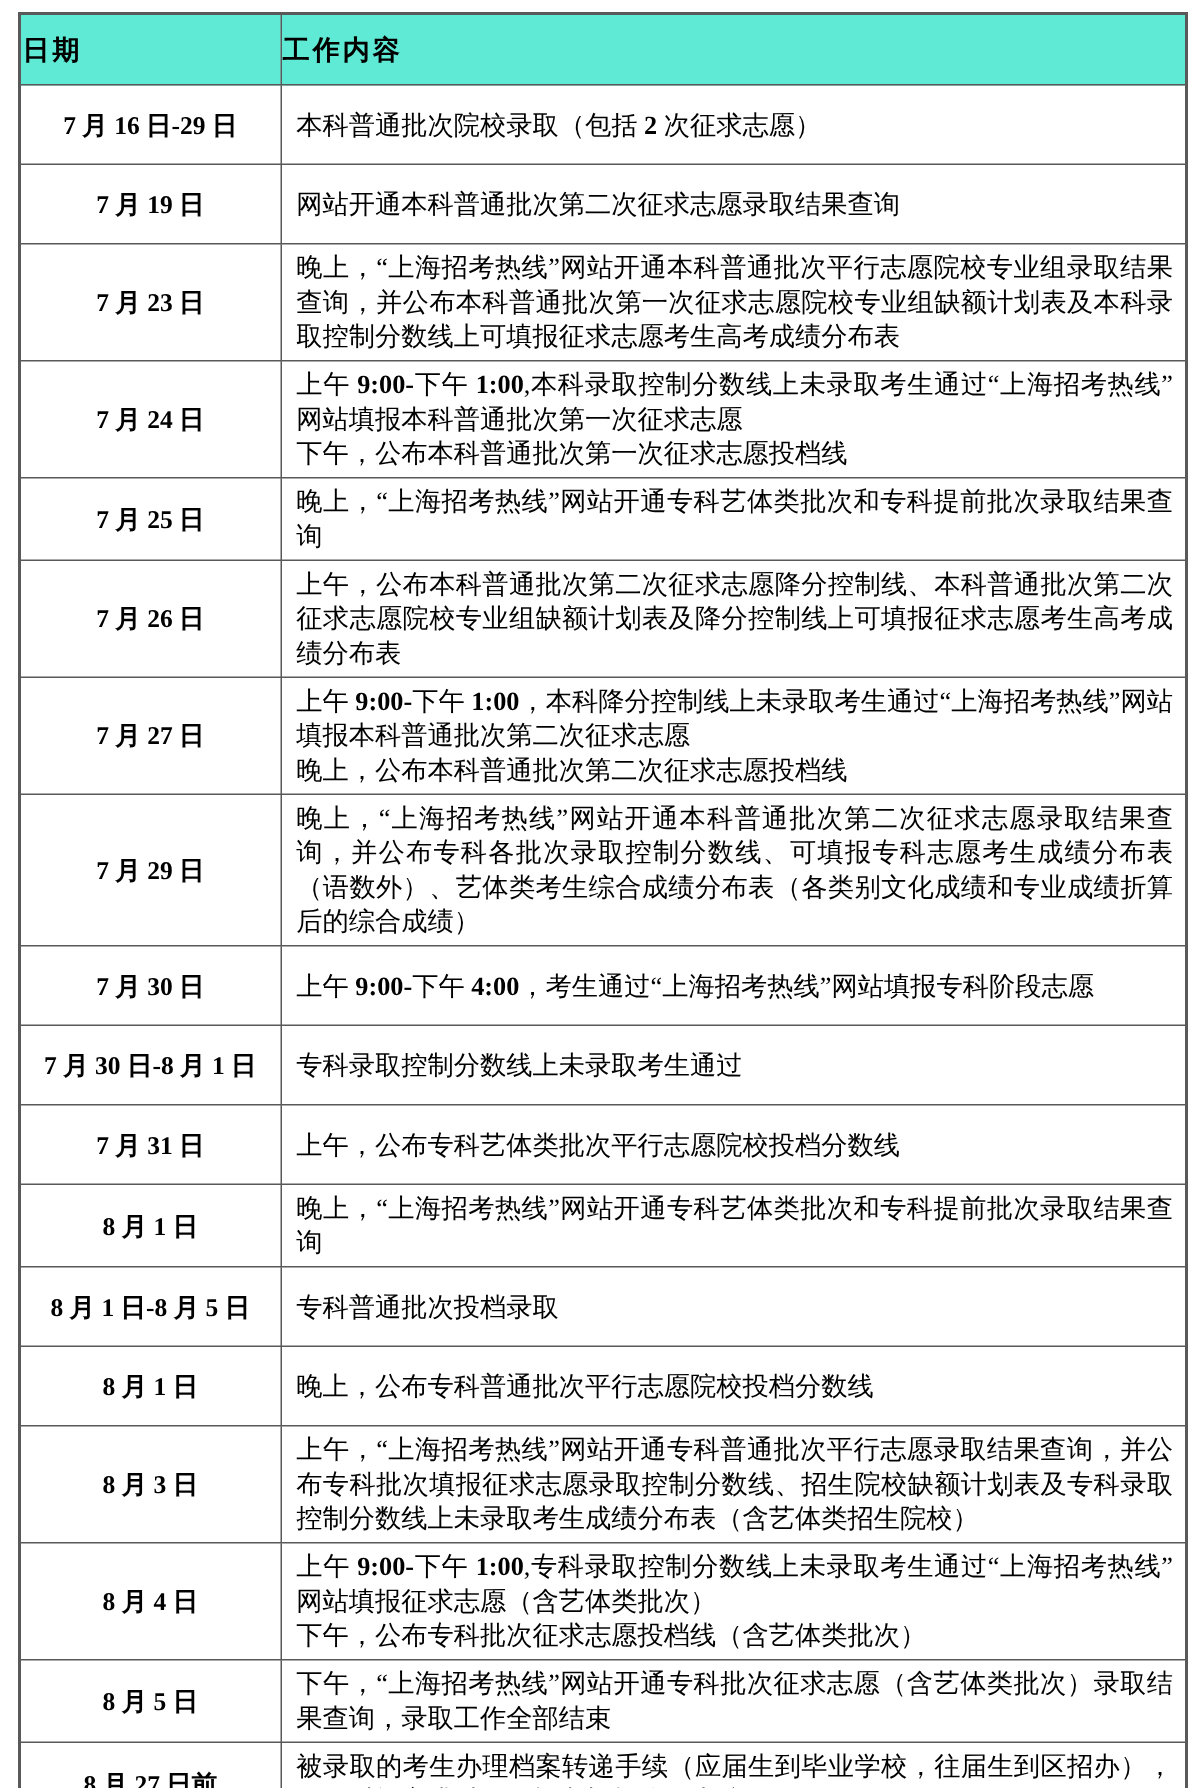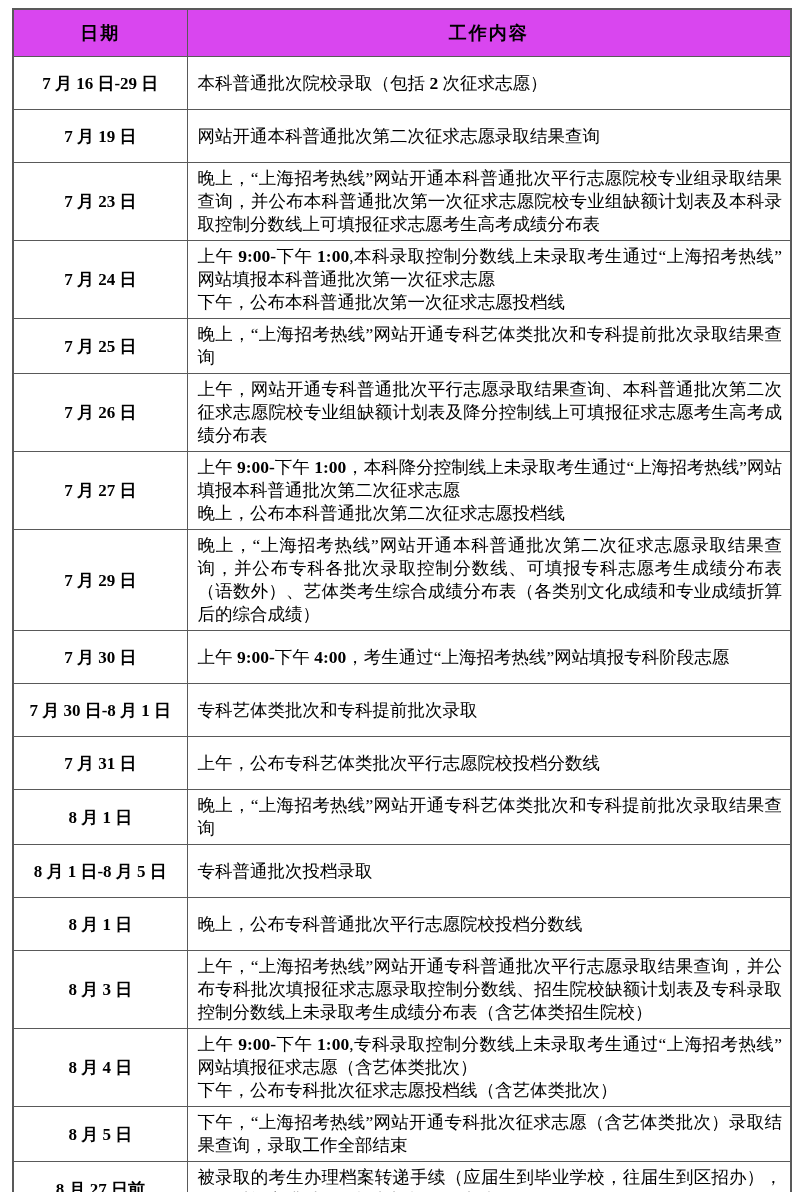--- a/index.html
+++ b/index.html
@@ -22,24 +22,24 @@
     table-layout: fixed;
     border: 2px solid #595959;
   }
   table.schedule th,
   table.schedule td {
     border: 1.5px solid #595959;
   }
   col.c-date  { width: 174px; }
   col.c-work  { width: 604px; }
   th.hdr {
-    background: #d946ef;
+    background: #5eead4;
     font-size: 18px;
     font-weight: bold;
-    text-align: center;
+    text-align: left;
     height: 44px;
     letter-spacing: 2px;
   }
   td.date-cell {
     text-align: center;
     vertical-align: middle;
     font-weight: bold;
     font-size: 17px;
     padding: 4px 2px;
     height: 44px;
@@ -92,38 +92,38 @@
       <td class="date-cell"><b>7</b> 月 <b>24</b> 日</td>
       <td class="content-cell">上午 <b>9:00-</b>下午 <b>1:00</b>,本科录取控制分数线上未录取考生通过“上海招考热线”网站填报本科普通批次第一次征求志愿
 下午，公布本科普通批次第一次征求志愿投档线</td>
     </tr>
         <tr>
       <td class="date-cell"><b>7</b> 月 <b>25</b> 日</td>
       <td class="content-cell">晚上，“上海招考热线”网站开通专科艺体类批次和专科提前批次录取结果查询</td>
     </tr>
         <tr>
       <td class="date-cell"><b>7</b> 月 <b>26</b> 日</td>
-      <td class="content-cell">上午，网站开通专科普通批次平行志愿录取结果查询、本科普通批次第二次征求志愿院校专业组缺额计划表及降分控制线上可填报征求志愿考生高考成绩分布表</td>
+      <td class="content-cell">上午，公布本科普通批次第二次征求志愿降分控制线、本科普通批次第二次征求志愿院校专业组缺额计划表及降分控制线上可填报征求志愿考生高考成绩分布表</td>
     </tr>
         <tr>
       <td class="date-cell"><b>7</b> 月 <b>27</b> 日</td>
       <td class="content-cell">上午 <b>9:00-</b>下午 <b>1:00</b>，本科降分控制线上未录取考生通过“上海招考热线”网站填报本科普通批次第二次征求志愿
 晚上，公布本科普通批次第二次征求志愿投档线</td>
     </tr>
         <tr>
       <td class="date-cell"><b>7</b> 月 <b>29</b> 日</td>
       <td class="content-cell">晚上，“上海招考热线”网站开通本科普通批次第二次征求志愿录取结果查询，并公布专科各批次录取控制分数线、可填报专科志愿考生成绩分布表（语数外）、艺体类考生综合成绩分布表（各类别文化成绩和专业成绩折算后的综合成绩）</td>
     </tr>
         <tr>
       <td class="date-cell"><b>7</b> 月 <b>30</b> 日</td>
       <td class="content-cell">上午 <b>9:00-</b>下午 <b>4:00</b>，考生通过“上海招考热线”网站填报专科阶段志愿</td>
     </tr>
         <tr>
       <td class="date-cell"><b>7</b> 月 <b>30</b> 日-<b>8</b> 月 <b>1</b> 日</td>
-      <td class="content-cell">专科艺体类批次和专科提前批次录取</td>
+      <td class="content-cell">专科录取控制分数线上未录取考生通过</td>
     </tr>
         <tr>
       <td class="date-cell"><b>7</b> 月 <b>31</b> 日</td>
       <td class="content-cell">上午，公布专科艺体类批次平行志愿院校投档分数线</td>
     </tr>
         <tr>
       <td class="date-cell"><b>8</b> 月 <b>1</b> 日</td>
       <td class="content-cell">晚上，“上海招考热线”网站开通专科艺体类批次和专科提前批次录取结果查询</td>
     </tr>
         <tr>

